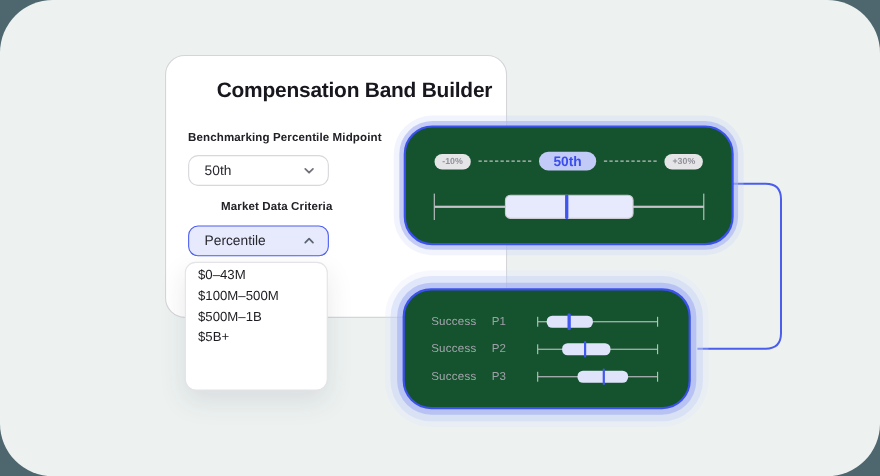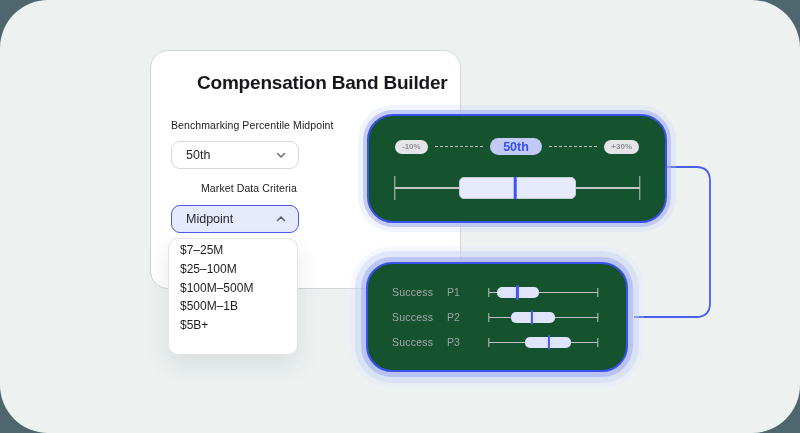--- a/index.html
+++ b/index.html
@@ -5,21 +5,21 @@
   * { margin:0; padding:0; box-sizing:border-box; }
   html,body { width:800px; height:433px; }
   body { background:#4e676e; font-family:"Liberation Sans","DejaVu Sans",sans-serif; position:relative; overflow:hidden; }
   .page { position:absolute; inset:0; background:#edf2f1; border-radius:48px; overflow:hidden; }
 
   
   .card { position:absolute; left:150px; top:50px; width:311px; height:239px;
           background:#ffffff; border:1px solid #d4d4d9; border-radius:18px; z-index:1; }
   .card-title { position:absolute; left:20px; top:21px; font-size:19px; font-weight:700;
                 color:#17171d; letter-spacing:-0.2px;margin-left:26px; }
-  .fld-label { position:absolute; left:20px; font-size:10.5px; font-weight:400;
+  .fld-label { position:absolute; left:20px; font-size:10.5px; font-weight:700;
                color:#212127; letter-spacing:0.1px; }
   .lbl-1 { top:68px; } .lbl-2 { top:131px;padding-left:30px; }
   .select { position:absolute; left:20px; width:128px; height:28px; border-radius:9px;
             display:flex; align-items:center; justify-content:space-between;
             padding:0 11px 0 14px; cursor:pointer; }
   .sel-1 { top:90px;  background:#ffffff; border:1px solid #d7d7dc; }
   .sel-2 { top:154px; background:#e7eafc; border:1.5px solid #4a5cf0; }
   .select .val { font-size:12.5px; color:#27272e; }
   .chev { display:flex; align-items:center; }
 
@@ -92,32 +92,31 @@
       <span class="val">50th</span>
       <span class="chev">
         <svg width="12" height="12" viewBox="0 0 12 12">
             <polyline points="2.5,4.5 6,8 9.5,4.5" fill="none" stroke="#71717b" stroke-width="1.6" stroke-linecap="round" stroke-linejoin="round"></polyline>
           </svg>
       </span>
     </div>
 
     <div class="fld-label lbl-2">Market Data Criteria</div>
     <div class="select sel-2">
-      <span class="val">Midpoint</span>
+      <span class="val">Percentile</span>
       <span class="chev">
         <svg width="12" height="12" viewBox="0 0 12 12">
             <polyline points="2.5,7.5 6,4 9.5,7.5" fill="none" stroke="#5c6470" stroke-width="1.6" stroke-linecap="round" stroke-linejoin="round"></polyline>
           </svg>
       </span>
     </div>
   </div>
 
   <div class="dropdown">
-    <div class="opt">$7–25M</div>
-    <div class="opt">$25–100M</div>
+    <div class="opt">$0–43M</div>
     <div class="opt">$100M–500M</div>
     <div class="opt">$500M–1B</div>
     <div class="opt">$5B+</div>
   </div>
 
   <div class="panel panel-top">
     <div class="pills-row">
       <span class="pill-sm">-10%</span>
       <span class="dash"></span>
       <span class="pill-mid">50th</span>

